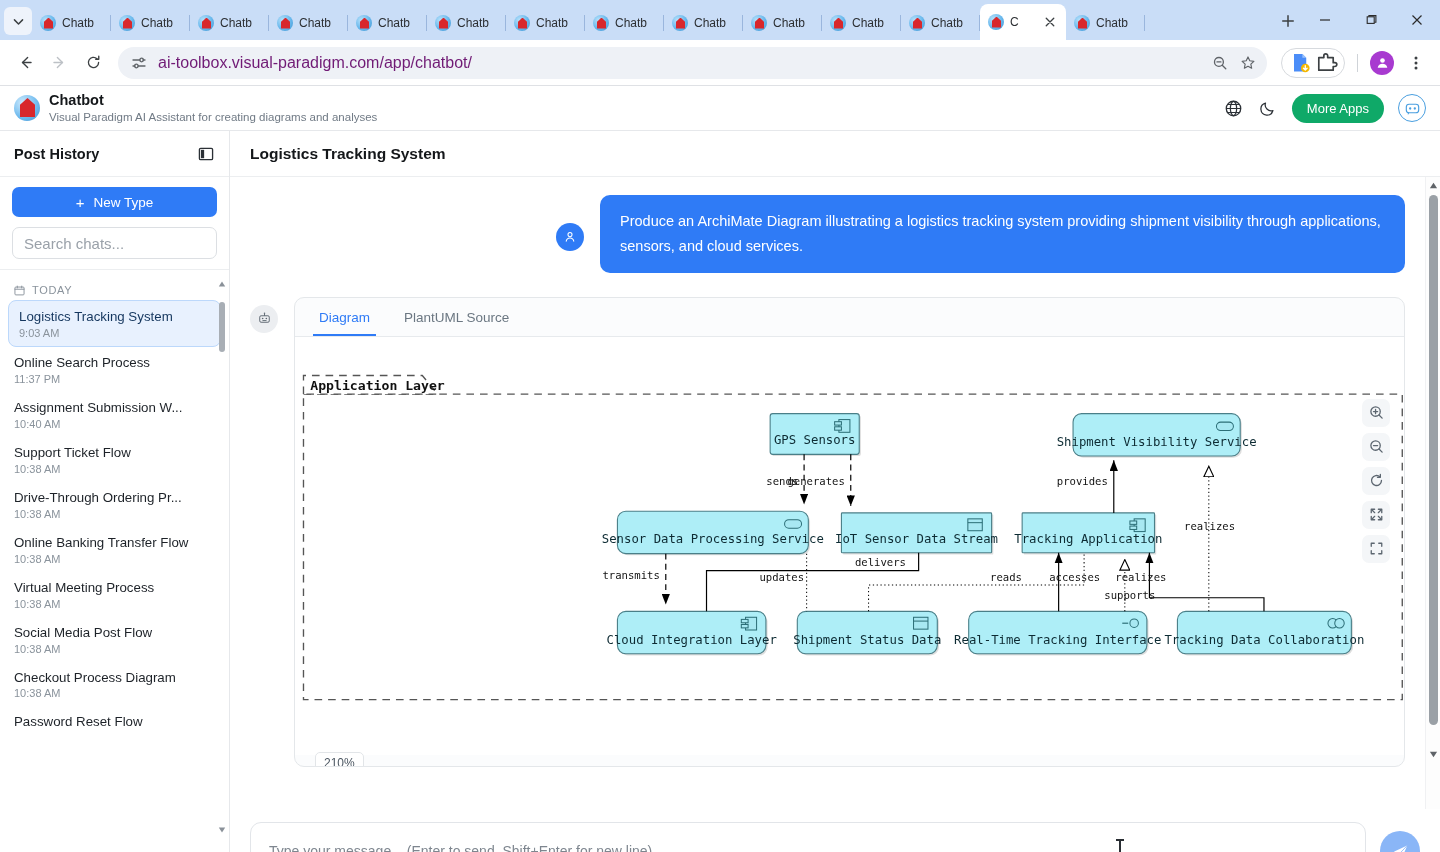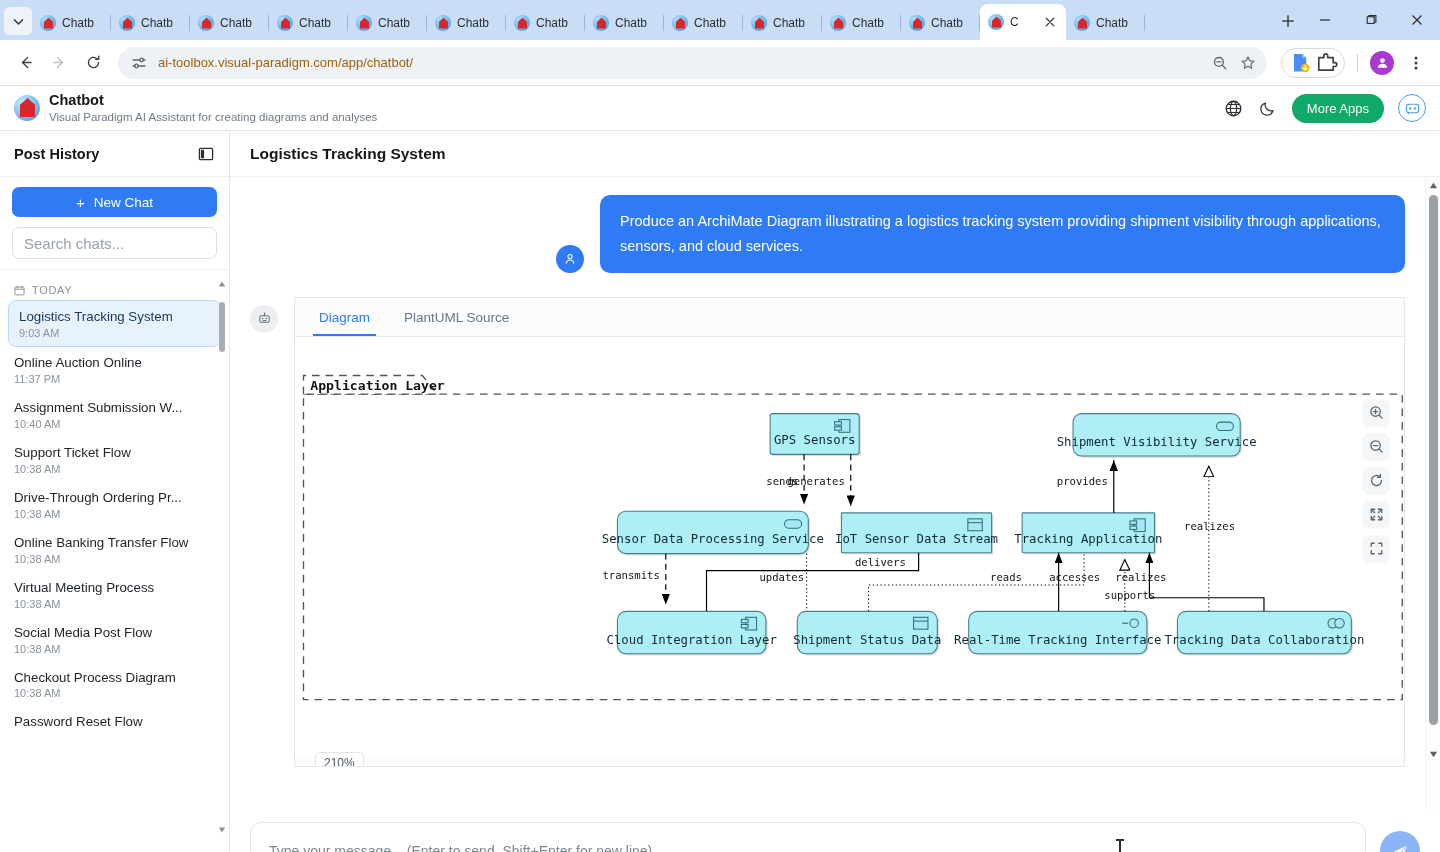--- a/index.html
+++ b/index.html
@@ -56,21 +56,21 @@
     height: 46px; background: #ffffff; display: flex; align-items: center;
     padding: 0 10px; gap: 4px; border-bottom: 1px solid #dfe1e5;
   }
   .nav-btn { width: 30px; height: 30px; display: flex; align-items: center; justify-content: center; border-radius: 50%; cursor: pointer; }
   .nav-btn svg { width: 17px; height: 17px; }
   .omnibox {
     flex: 1 1 auto; height: 32px; background: #eef1f6; border-radius: 16px;
     display: flex; align-items: center; padding: 0 10px 0 12px; margin: 0 6px; gap: 10px;
     cursor: text;
   }
-  .omnibox .url { font-size: 13px; color: #a16207; flex: 1 1 auto; white-space: nowrap; overflow: hidden; }
+  .omnibox .url { font-size: 16px; color: #701a75; flex: 1 1 auto; white-space: nowrap; overflow: hidden; }
   .omni-ico { width: 18px; height: 18px; display: flex; align-items: center; justify-content: center; cursor: pointer; }
   .omni-ico svg { width: 16px; height: 16px; }
   .ext-pill {
     display: flex; align-items: center; gap: 2px; border: 1px solid #d7dade;
     border-radius: 15px; height: 30px; padding: 0 6px; margin-left: 4px;
   }
   .ext-ico { width: 24px; height: 24px; display: flex; align-items: center; justify-content: center; cursor: pointer; }
   .toolbar-sep { width: 1px; height: 18px; background: #cfd3d8; margin: 0 8px; }
   .profile-av {
     width: 24px; height: 24px; border-radius: 50%; background: #a83ad0;
@@ -158,37 +158,37 @@
   .sb-arrow svg { width: 8px; height: 8px; display: block; }
 
   
   .main { flex: 1 1 auto; display: flex; flex-direction: column; min-width: 0; }
   .main-head { height: 46px; display: flex; align-items: center; padding: 0 20px; border-bottom: 1px solid #eceef0; }
   .main-title { font-size: 15.5px; font-weight: bold; color: #14171a; }
 
   .chat-scroll-wrap { flex: 1 1 auto; display: flex; min-height: 0; position: relative; }
   .chat-area { flex: 1 1 auto; padding: 18px 20px 0 20px; overflow: hidden; min-width: 0; }
 
-  .msg-row { display: flex; align-items: flex-end; gap: 16px; justify-content: flex-end; }
+  .msg-row { display: flex; align-items: center; gap: 16px; justify-content: flex-end; }
   .avatar-user {
     width: 28px; height: 28px; border-radius: 50%; background: #2f7bf6;
     display: flex; align-items: center; justify-content: center; flex: 0 0 auto; margin-top: 6px;
   }
   .bubble-user {
     background: #2f7bf6; color: #fff; border-radius: 10px; padding: 14px 20px;
     font-size: 14.5px; line-height: 1.72; max-width: 805px;
   }
 
   .assist-row { display: flex; align-items: flex-start; gap: 16px; margin-top: 24px; }
   .avatar-bot {
     width: 28px; height: 28px; border-radius: 50%; background: #eceef1;
     display: flex; align-items: center; justify-content: center; flex: 0 0 auto; margin-top: 8px;
   }
   .diagram-card {
-    flex: 1 1 auto; background: #fbfcfd; border: 1px solid #e4e7ea; border-radius: 2px;
+    flex: 1 1 auto; background: #fbfcfd; border: 1px solid #e4e7ea; border-radius: 10px;
     min-width: 0; height: 470px; overflow: hidden; position: relative; text-align: right;
   }
   .card-tabs { display: flex; gap: 0; padding: 0 18px; border-bottom: 1px solid #e7eaed; }
   .card-tab {
     font-size: 13.5px; color: #6b7782; padding: 12px 6px 9px; margin-right: 22px;
     cursor: pointer; border-bottom: 2px solid transparent;
   }
   .card-tab.active { color: #2f7bf6; border-bottom-color: #2f7bf6; }
 
   .diagram-stage { position: relative; height: 418px; background: #fff; }
@@ -487,41 +487,41 @@
       <span class="sb-collapse">
         <svg viewBox="0 0 18 18" width="16" height="16">
             <rect x="1.6" y="2.6" width="14.8" height="12.8" rx="1.4" fill="none" stroke="#2b3036" stroke-width="1.5"></rect>
             <rect x="3.3" y="4.3" width="3.6" height="9.4" fill="#2b3036"></rect>
           </svg>
       </span>
     </div>
     <div class="sb-top">
       <div class="new-chat-btn">
         <span class="plus">+</span>
-        <span>New Chat</span>
+        <span>New Type</span>
       </div>
       <div class="search-box">
         <input type="text" placeholder="Search chats..." style="">
       </div>
     </div>
     <div class="sb-list">
       <div id="sb-groups">
           <div class="sb-group">
             <svg viewBox="0 0 14 14" width="11" height="11">
               <rect x="1.2" y="2.6" width="11.6" height="10" rx="1.2" fill="none" stroke="#8a939c" stroke-width="1.2"></rect>
               <path d="M1.2 5.4h11.6M4.2 1.4v2.4M9.8 1.4v2.4" stroke="#8a939c" stroke-width="1.2" stroke-linecap="round"></path>
             </svg>
             <span>TODAY</span>
           </div>
           <div class="chat-item active">
             <div class="chat-name">Logistics Tracking System</div>
             <div class="chat-time">9:03 AM</div>
           </div>
           <div class="chat-item">
-            <div class="chat-name">Online Auction Online</div>
+            <div class="chat-name">Online Search Process</div>
             <div class="chat-time">11:37 PM</div>
           </div>
           <div class="chat-item">
             <div class="chat-name">Assignment Submission W...</div>
             <div class="chat-time">10:40 AM</div>
           </div>
           <div class="chat-item">
             <div class="chat-name">Support Ticket Flow</div>
             <div class="chat-time">10:38 AM</div>
           </div>

